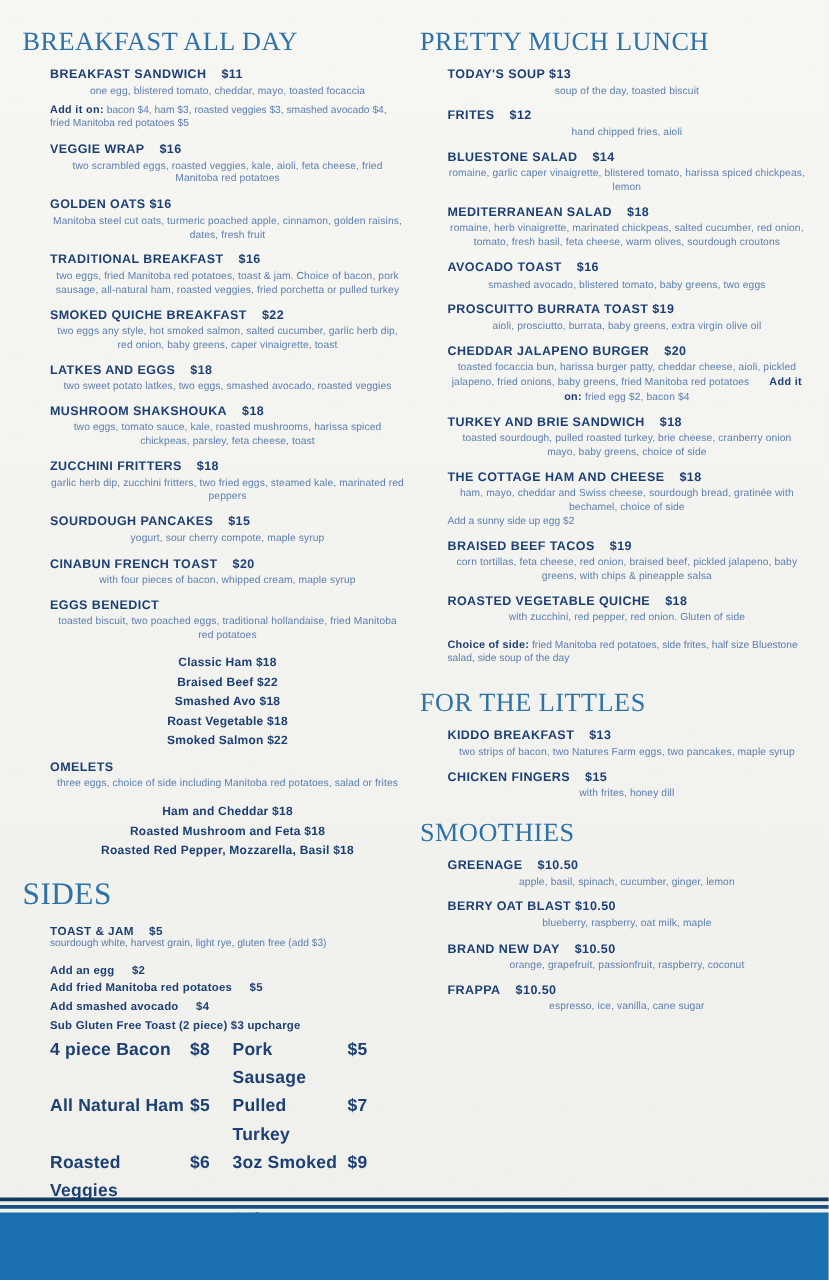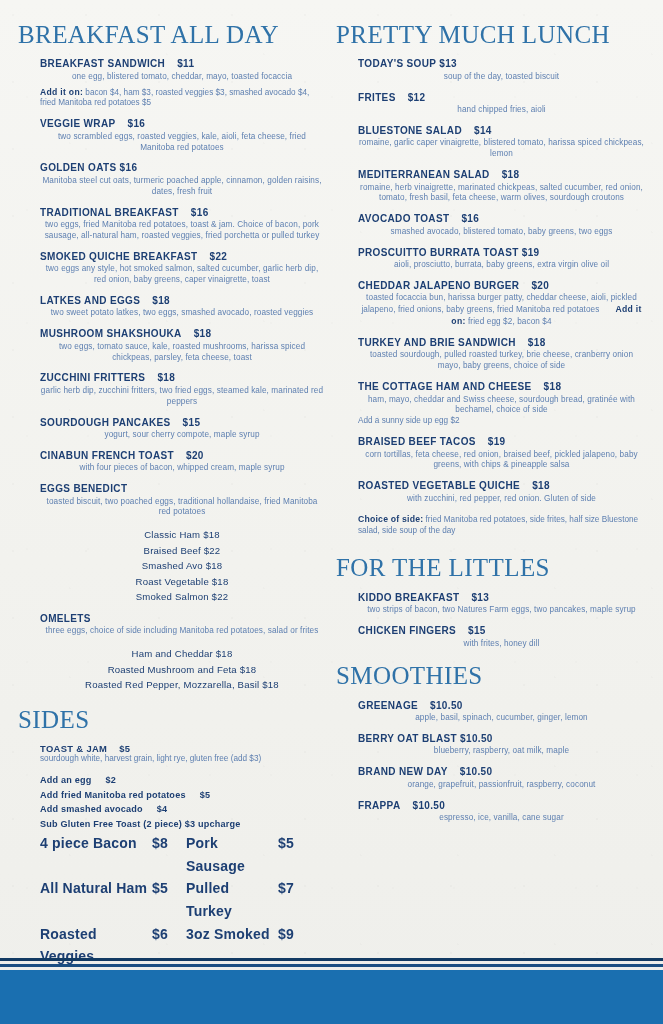--- a/index.html
+++ b/index.html
@@ -33,21 +33,21 @@
     box-sizing: border-box;
   }
   .col {
     box-sizing: border-box;
   }
   .col-left { width: 314px; padding-right: 8px; }
   .col-right { width: 313px; padding-left: 4px; }
 
   .section-title {
     font-family: "Liberation Serif", serif;
-    font-size: 25px;
+    font-size: 21px;
     font-weight: 400;
     color: #2f72a8;
     letter-spacing: 0.4px;
     margin: 0 0 10px 0;
     line-height: 1.05;
     white-space: nowrap;
   }
   .section-title.sides { font-size: 25px; margin-top: 14px; }
 
   .items { padding-left: 22px; }
@@ -83,21 +83,21 @@
     color: #5d7fb0;
     line-height: 1.32;
   }
 
   .centered-list {
     text-align: center;
     margin: 8px 0 2px 0;
   }
   .centered-list div {
     font-size: 9.6px;
-    font-weight: normal;
+    font-weight: bold;
     color: #1d3f73;
     line-height: 1.62;
     letter-spacing: 0.2px;
   }
 
   .choice-note {
     font-size: 8.2px;
     color: #5d7fb0;
     line-height: 1.34;
     margin-top: 10px;

